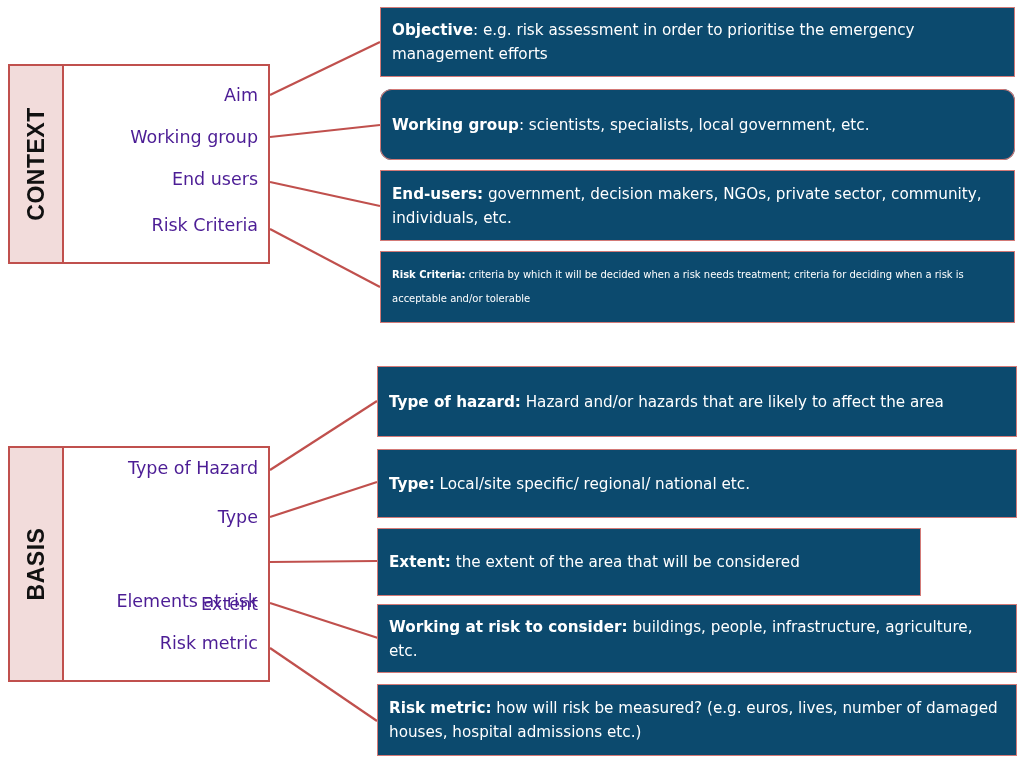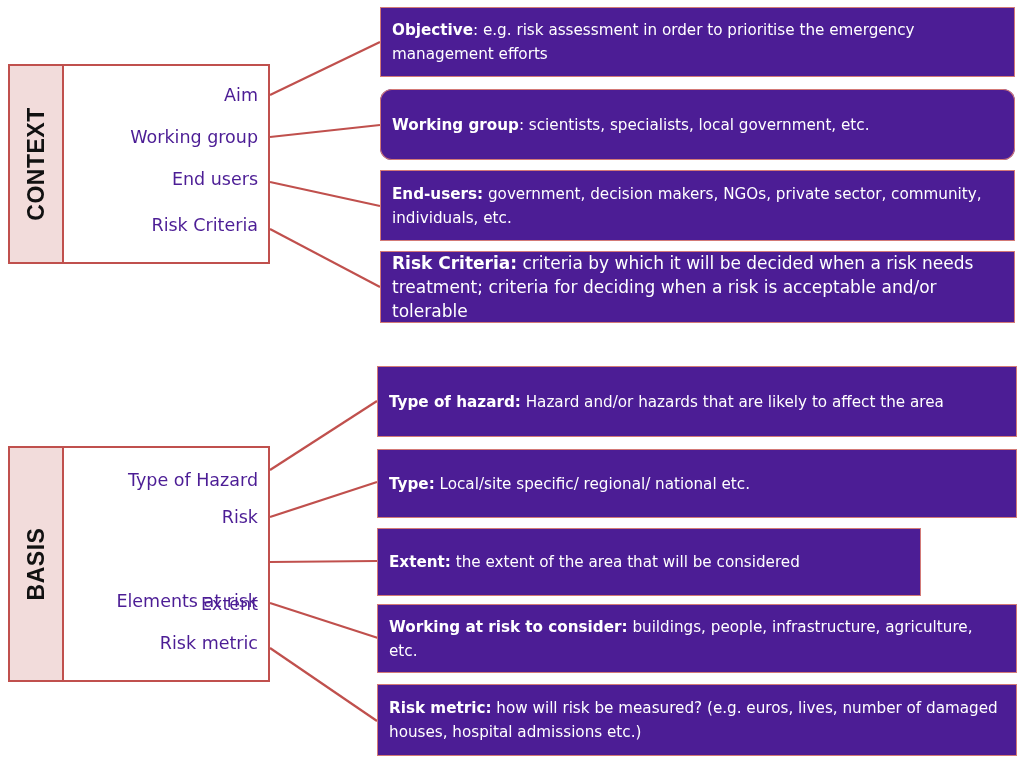--- a/index.html
+++ b/index.html
@@ -21,21 +21,21 @@
     transform: translate(-50%, -50%) rotate(-90deg);
     font-weight: bold; font-size: 23px; color: #111; white-space: nowrap;
     letter-spacing: 0.5px;
   }
   .item {
     position: absolute; right: 10px; font-size: 19.5px; color: #4c1d95;
     white-space: nowrap; text-align: right;
     font-family: "DejaVu Sans", sans-serif; font-size: 17.5px;
   }
   .desc {
-    position: absolute; background: #4c1d95; color: #fff;
+    position: absolute; background: #0c4a6e; color: #fff;
     box-sizing: border-box; padding: 0 12px;
     display: flex; align-items: center;
     font-family: "DejaVu Sans", sans-serif; font-size: 15.2px; line-height: 24px;
     box-shadow: 0 0 0 1px #d37a77 inset;
   }
   .desc .term { font-weight: bold; }
   svg.lines { position: absolute; left: 0; top: 0; }
 </style>
 </head>
 <body>
@@ -66,30 +66,30 @@
 
 <div class="desc" style="left:380px; top:7px; width:635px; height:70px;">
   <div><span class="term">Objective</span><span>: </span><span>e.g. risk assessment in order to  prioritise the emergency management efforts</span></div>
 </div>
 <div class="desc" style="left:380px; top:89px; width:635px; height:71px;border-radius:12px;">
   <div><span class="term">Working group</span><span>: </span><span>scientists, specialists, local government,  etc.</span></div>
 </div>
 <div class="desc" style="left:380px; top:170px; width:635px; height:71px;">
   <div><span class="term">End-users:</span><span> </span><span>government, decision makers, NGOs, private sector, community, individuals,  etc.</span></div>
 </div>
-<div class="desc" style="left:380px; top:251px; width:635px; height:72px; font-size:17px;">
+<div class="desc" style="left:380px; top:251px; width:635px; height:72px; font-size:10px;">
   <div><span class="term">Risk Criteria:</span><span> </span><span>criteria by which it will be decided when a risk needs treatment; criteria for deciding when a risk is acceptable and/or tolerable</span></div>
 </div>
 
 <div class="group-box" style="top:446px; height:236px; width:262px;">
   <div class="group-label">
     <span>BASIS</span>
   </div>
-  <div class="item" style="top:22px;">Type of Hazard</div>
-  <div class="item" style="top:59px;">Risk</div>
+  <div class="item" style="top:10px;">Type of Hazard</div>
+  <div class="item" style="top:59px;">Type</div>
   <div class="item" style="top:101px;margin-top:45px;">Extent</div>
   <div class="item" style="top:143px;">Elements at risk</div>
   <div class="item" style="top:185px;">Risk metric</div>
 </div>
 
 <div class="desc" style="left:377px; top:366px; width:640px; height:71px;">
   <div><span class="term">Type of hazard:</span><span> </span><span>Hazard and/or hazards that are likely to affect the area</span></div>
 </div>
 <div class="desc" style="left:377px; top:449px; width:640px; height:69px;">
   <div><span class="term">Type:</span><span> </span><span>Local/site specific/ regional/ national etc.</span></div>

